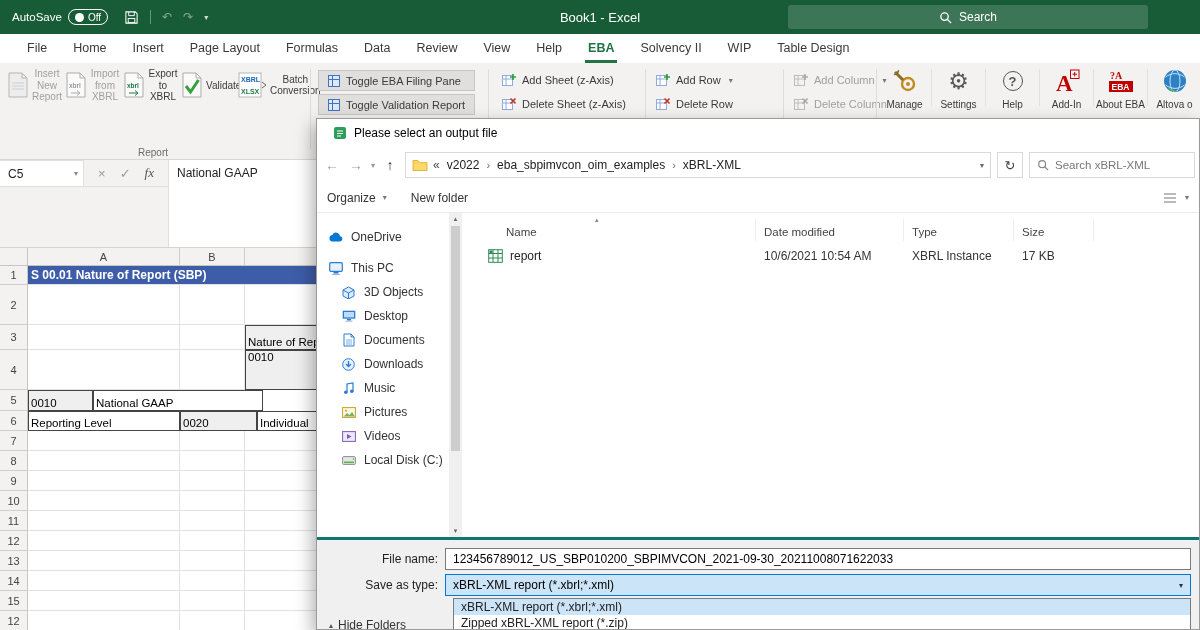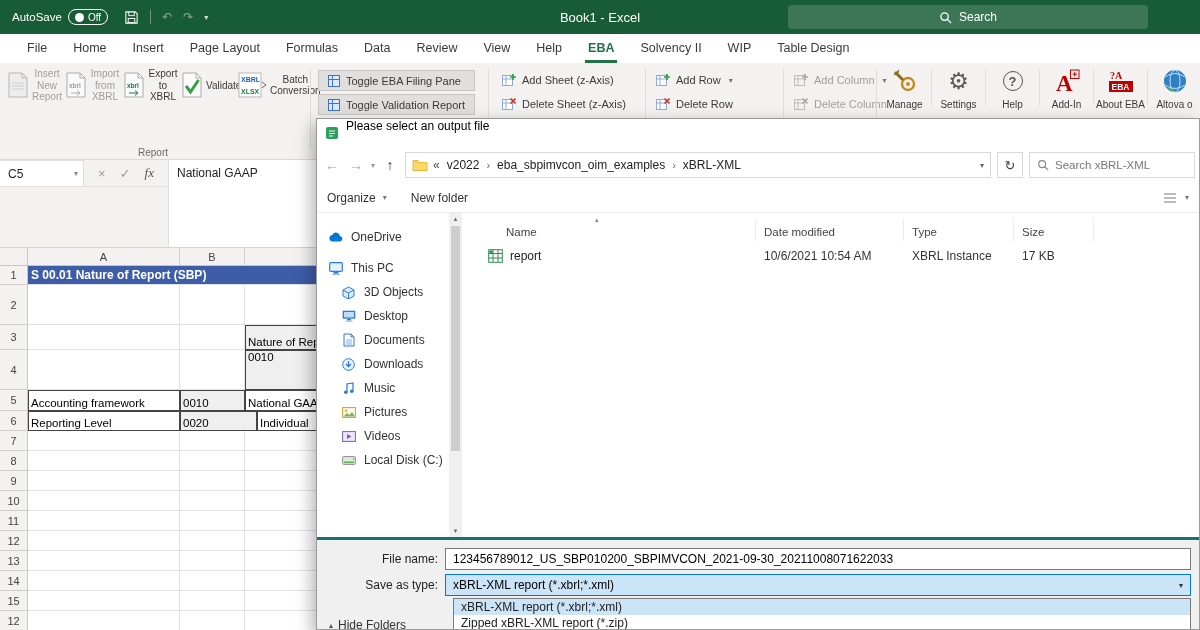--- a/index.html
+++ b/index.html
@@ -64,21 +64,21 @@
 .g-row{display:flex}
 .g-rowh{width:28px;flex:0 0 28px;background:#F3F2F1;border-right:1px solid #C8C6C4;border-bottom:1px solid #D0CECC;font-size:11px;color:#444;display:flex;align-items:center;justify-content:center}
 .g-cell{border-right:1px solid #E2E2E2;border-bottom:1px solid #E2E2E2;font-size:11.5px;color:#000;display:flex;align-items:flex-end;padding:1px 3px;white-space:nowrap;overflow:hidden;background:#fff}
 .title-cell{background:#3E5DA8;color:#fff;font-weight:bold;align-items:center;font-size:12px}
 .s-header,.s-code{background:#EFEFEF}
 .s-header,.s-code,.s-label,.s-value{outline:1px solid #444;outline-offset:-1px}
 .vtop{align-items:flex-start}
 
 
 .dialog{position:absolute;left:316px;top:118px;width:884px;height:512px;background:#fff;border:1px solid #9b9b9b;box-shadow:-4px 6px 16px rgba(0,0,0,.30);z-index:40;color:#222;overflow:hidden}
-.dlg-title{height:28px;display:flex;gap:7px;padding-left:8px;font-size:12px;color:#000}
+.dlg-title{height:28px;display:flex;align-items:center;gap:7px;padding-left:16px;font-size:12px;color:#000}
 .dlg-nav{height:36px;display:flex;align-items:center;gap:6px;padding:0 4px 0 6px}
 .nav-arrow{font-size:14px;color:#A0A0A0;width:18px;text-align:center}
 .nav-arrow.en{color:#333}
 .nav-caret{font-size:8px;color:#999}
 .crumbbar{flex:1;height:26px;border:1px solid #D9D9D9;display:flex;align-items:center;gap:5px;padding:0 6px;background:#fff;overflow:hidden}
 .crumb{padding:0 2px;white-space:nowrap;color:#222}
 .crumb-sep{color:#666;font-size:11px}
 .crumb-prefix{color:#444}
 .crumb-caret{margin-left:auto;font-size:8px;color:#666}
 .refreshbtn{width:26px;height:26px;flex:0 0 26px;border:1px solid #D9D9D9;display:flex;align-items:center;justify-content:center;color:#444;font-size:13px}
@@ -438,21 +438,20 @@
       <div class="g-cell s-header" style="width: 170px;">Nature of Report</div>
     </div>
     <div class="g-row" style="height: 40px;">
       <div class="g-rowh">4</div>
       <div class="g-cell" style="width: 152px;"></div>
       <div class="g-cell" style="width: 65px;"></div>
       <div class="g-cell s-code vtop" style="width: 170px;">0010</div>
     </div>
     <div class="g-row" style="height: 21px;">
       <div class="g-rowh">5</div>
-      <div class="g-cell s-label" style="width: 152px;">Accounting framework</div>
       <div class="g-cell s-code" style="width: 65px;">0010</div>
       <div class="g-cell s-value" style="width: 170px;">National GAAP</div>
     </div>
     <div class="g-row" style="height: 20px;">
       <div class="g-rowh">6</div>
       <div class="g-cell s-label" style="width: 152px;">Reporting Level</div>
       <div class="g-cell s-code" style="width: 77px;">0020</div>
       <div class="g-cell s-value" style="width: 170px;">Individual</div>
     </div>
     <div class="g-row" style="height: 20px;">

